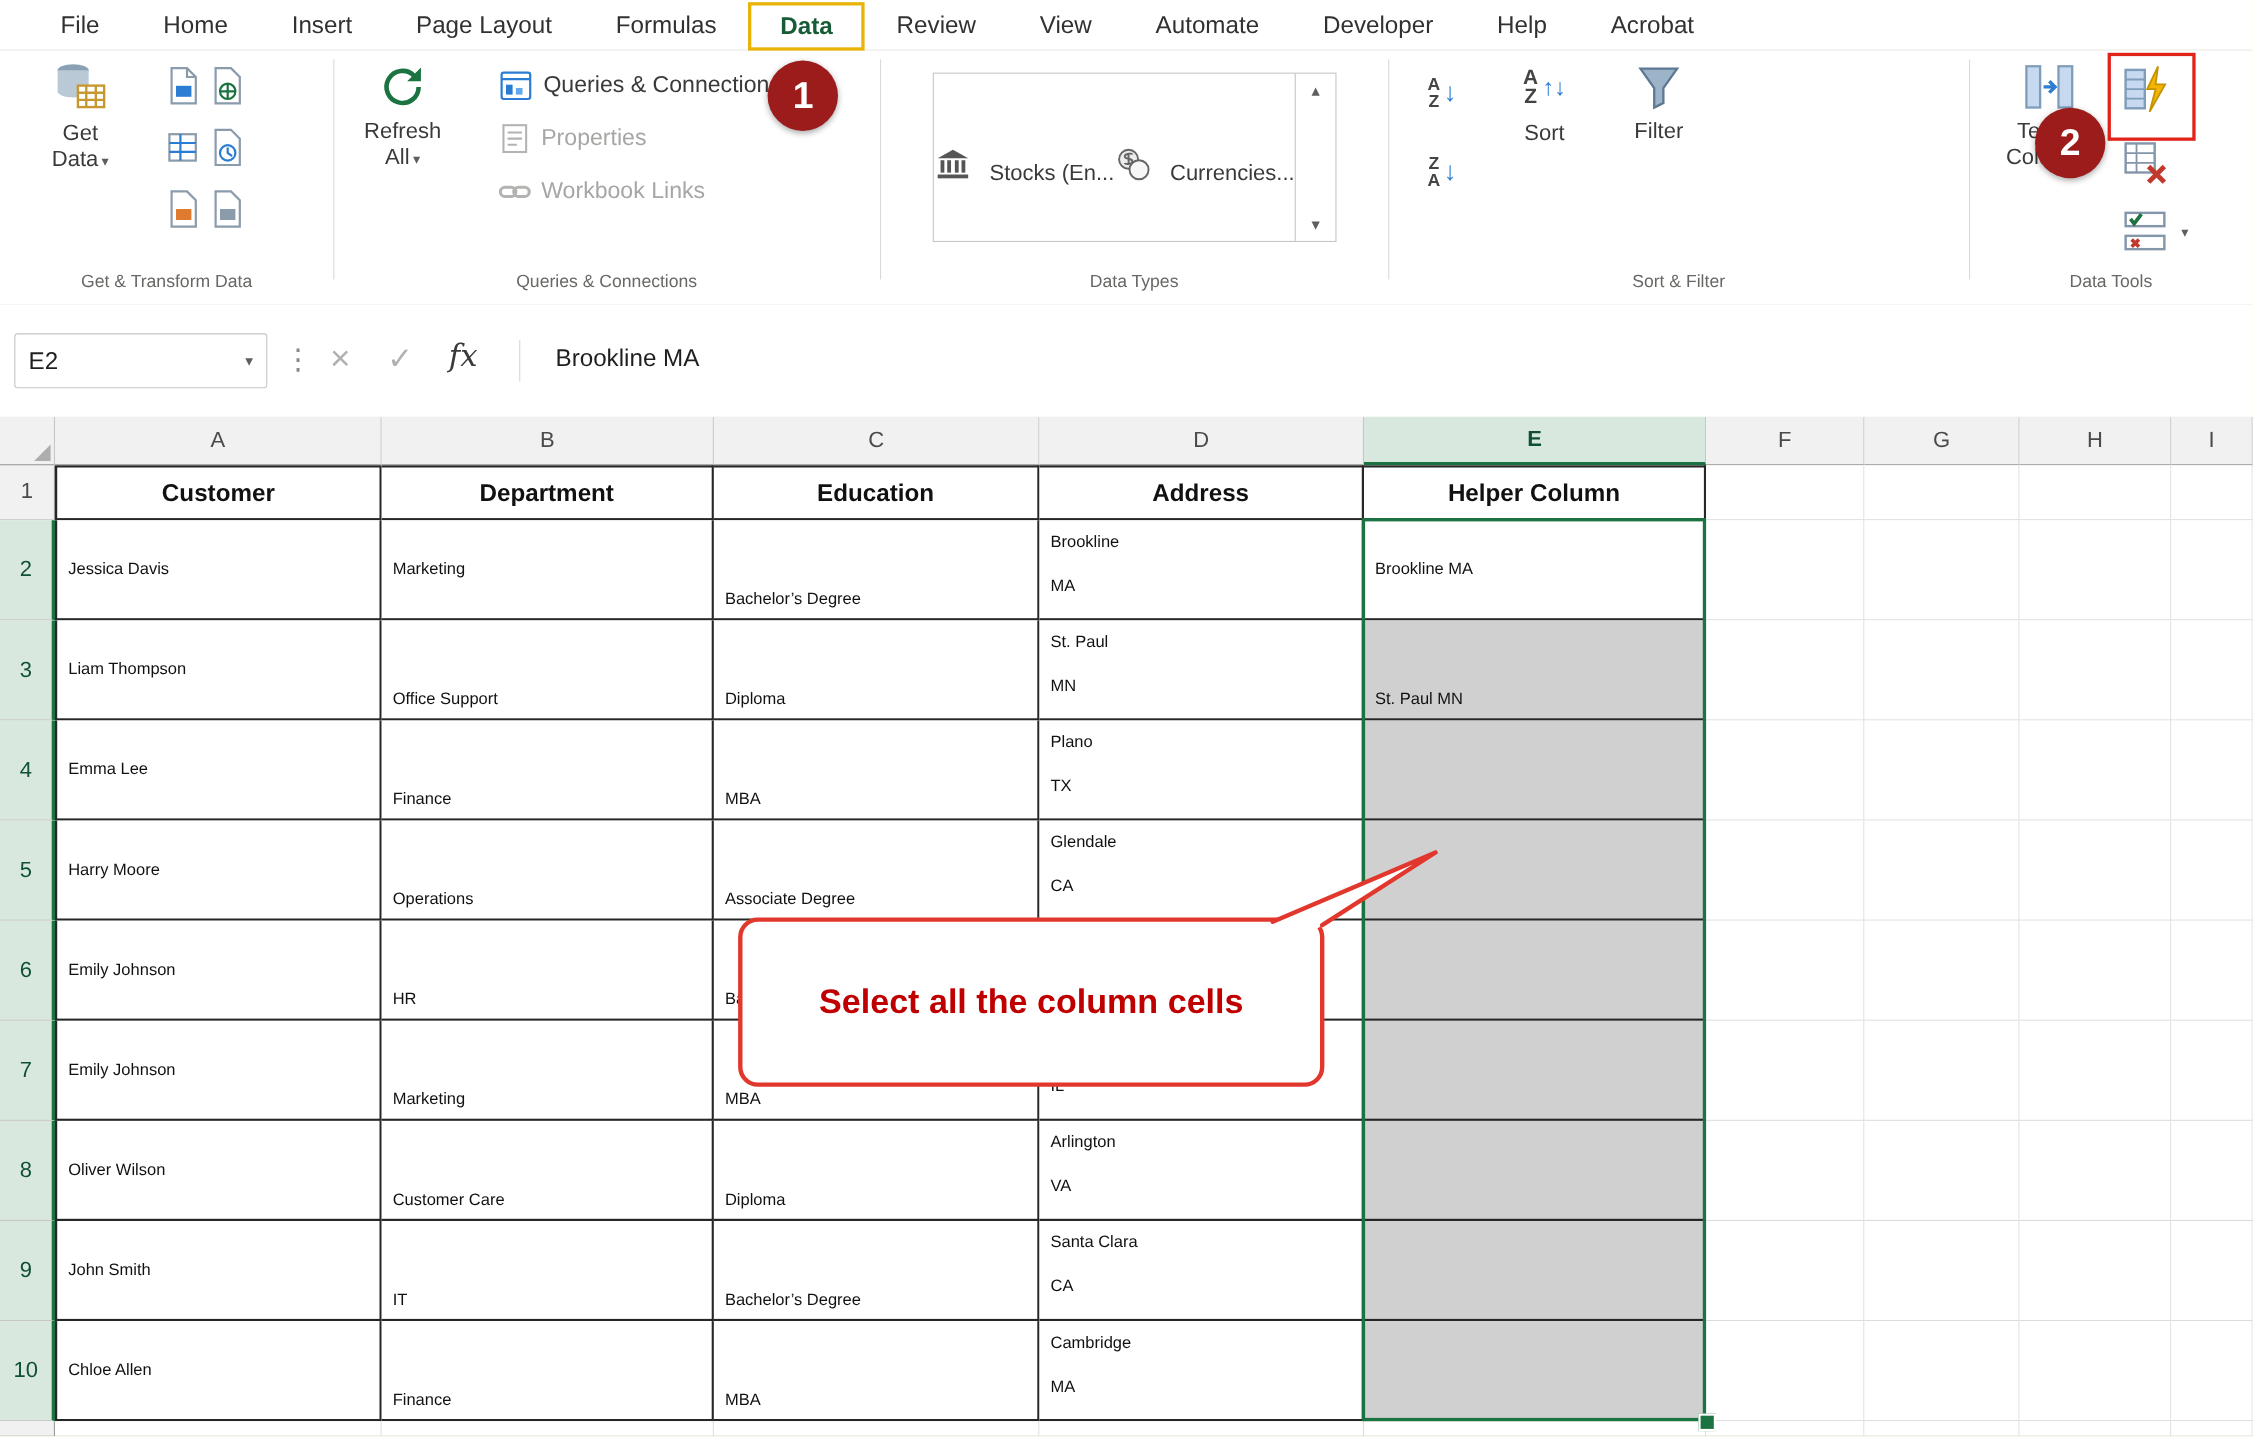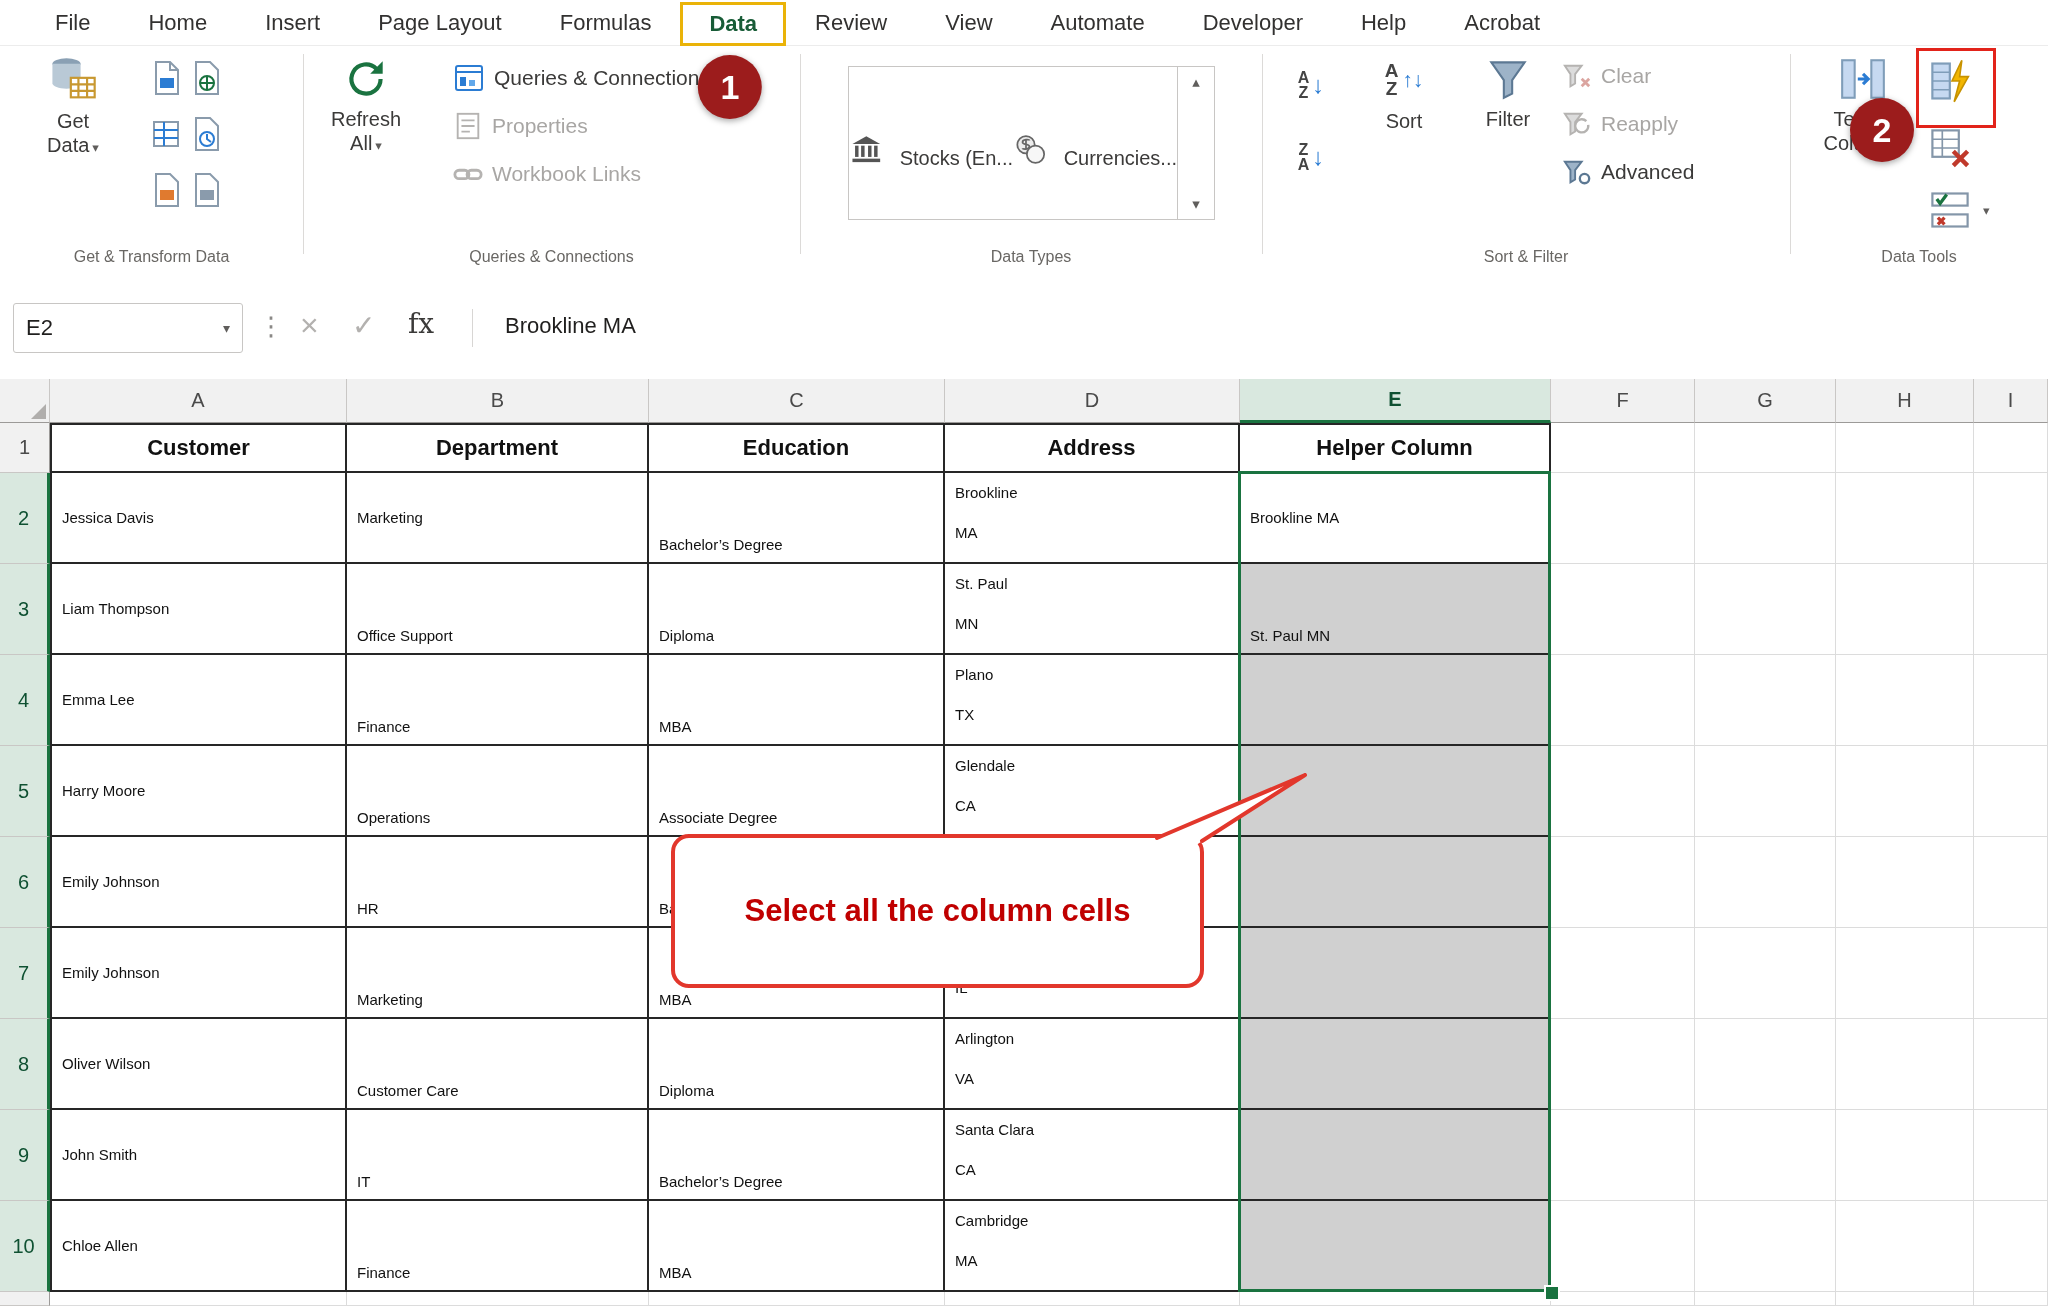--- a/index.html
+++ b/index.html
@@ -48,21 +48,21 @@
   
   .fbar{position:absolute;top:277px;left:0;width:2048px;height:102px;background:#fff;
         border-bottom:1px solid #cfcfcf;}
   .namebox{position:absolute;left:13px;top:26px;width:230px;height:50px;border:1px solid #c8c6c4;
            border-radius:3px;display:flex;align-items:center;padding:0 12px;box-sizing:border-box;
            font-size:22px;color:#201f1e;}
   .nb-chev{margin-left:auto;font-size:14px;color:#605e5c;}
   .fb-dots{position:absolute;left:258px;top:34px;font-size:26px;color:#8a8886;}
   .fb-x{position:absolute;left:300px;top:30px;font-size:32px;color:#b3b1af;}
   .fb-check{position:absolute;left:352px;top:32px;font-size:28px;color:#b3b1af;}
-  .fb-fx{position:absolute;left:408px;top:30px;font-family:"DejaVu Serif",serif;
+  .fb-fx{position:absolute;left:408px;top:30px;font-family:"DejaVu Serif",serif;font-style:italic;
          font-size:28px;color:#3b3a39;}
   .fb-sep{position:absolute;left:472px;top:32px;width:1px;height:38px;background:#d8d6d4;}
   .fb-input{position:absolute;left:505px;top:36px;font-size:22px;color:#201f1e;}
 
   
   .sheet{position:absolute;top:379px;left:0;width:2048px;height:927px;display:grid;
          grid-template-columns:50px 297px 302px 296px 295px 311px 144px 141px 138px 74px;
          grid-template-rows:44px 50px repeat(9,91px) 14px;background:#fff;z-index:1;}
   .hc{background:#f1f1f1;border-right:1px solid #c9c7c5;border-bottom:1px solid #9c9a98;
       display:flex;align-items:center;justify-content:center;font-size:20px;color:#4a4a4a;}
@@ -278,43 +278,20 @@
             <span class="azarrow" style="font-size:21px">↑↓</span>
           </span>
           <div class="blabel"><span>Sort</span></div>
         </div>
         <div class="bigbtn" style="left:200px;top:0;width:92px">
           <svg width="50" height="50" viewBox="0 0 48 48">
               <path d="M8 8h32L28 25v13l-8 4V25z" fill="#9db3c8" stroke="#5c7893" stroke-width="2"></path>
             </svg>
           <div class="blabel"><span>Filter</span></div>
         </div>
-        <div class="stack" style="left:300px;top:4px">
-          <div class="srow disabled">
-            <svg width="30" height="30" viewBox="0 0 32 32">
-                <path d="M3 5h18L14 14v10l-5 3V14z" fill="#dcdcdc" stroke="#b5b3b1" stroke-width="2"></path>
-                <path d="M21 19l8 8M29 19l-8 8" stroke="#dba5a0" stroke-width="3"></path>
-              </svg>
-            <span>Clear</span>
-          </div>
-          <div class="srow disabled">
-            <svg width="30" height="30" viewBox="0 0 32 32">
-                <path d="M3 5h18L14 14v10l-5 3V14z" fill="#dcdcdc" stroke="#b5b3b1" stroke-width="2"></path>
-                <path d="M28 17a7 7 0 1 1-2-4" fill="none" stroke="#b5b3b1" stroke-width="2.5"></path>
-              </svg>
-            <span>Reapply</span>
-          </div>
-          <div class="srow">
-            <svg width="30" height="30" viewBox="0 0 32 32">
-                <path d="M3 5h18L14 14v10l-5 3V14z" fill="#9db3c8" stroke="#5c7893" stroke-width="2"></path>
-                <circle cx="24" cy="23" r="5" fill="none" stroke="#5c7893" stroke-width="2.5"></circle>
-              </svg>
-            <span>Advanced</span>
-          </div>
-        </div>
       </div>
       <div class="grp-label">Sort &amp; Filter</div>
     </div>
     <div class="vsep" style="left:1790px"></div>
 
     <div class="grp" style="left:1790px;width:258px">
       <div class="grp-body">
         <div class="bigbtn" style="left:14px;top:0;width:118px">
           <svg width="50" height="50" viewBox="0 0 48 48">
               <rect x="4" y="6" width="12" height="36" fill="#c6d9f1" stroke="#7f9db9" stroke-width="2"></rect>

